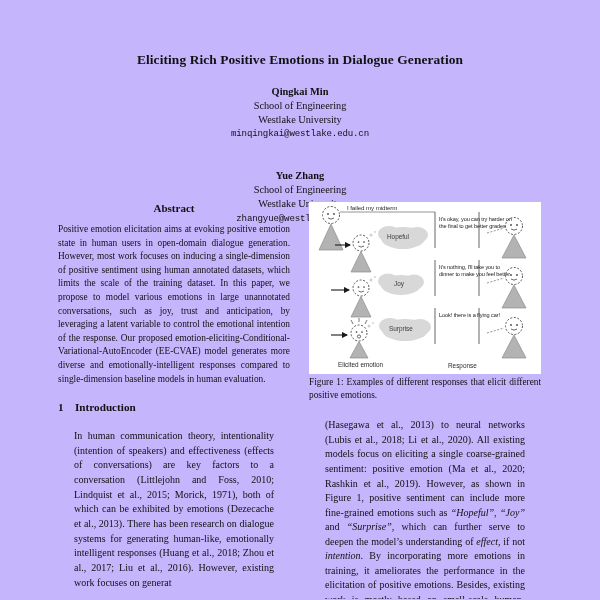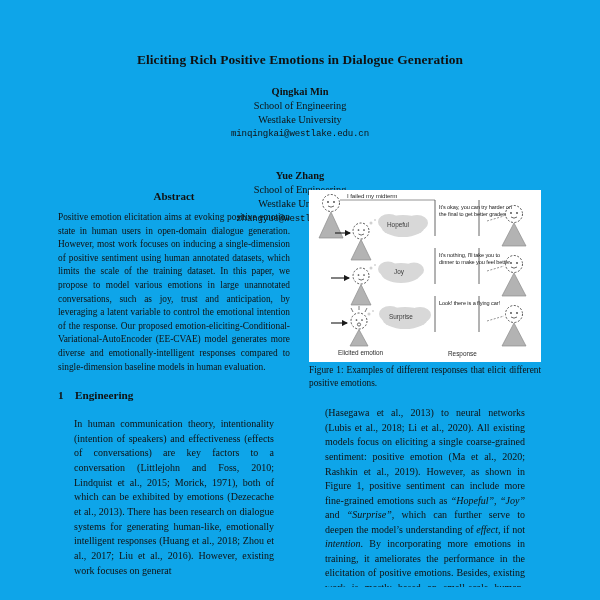--- a/index.html
+++ b/index.html
@@ -11,21 +11,21 @@
     width: 600px;
     height: 600px;
     overflow: hidden;
     font-family: "Liberation Serif", serif;
     color: #111111;
   }
   .page {
     position: relative;
     width: 600px;
     height: 600px;
-    background: #0ea5e9;
+    background: #c4b5fd;
     overflow: hidden;
   }
 
   
   .paper-title {
     text-align: center;
     font-size: 13.4px;
     font-weight: bold;
     letter-spacing: 0.1px;
     margin: 0;
@@ -61,21 +61,21 @@
   }
   .author-solo {
     text-align: center;
     margin-top: 29px;
     line-height: 1.33;
   }
 
   
   .columns {
     position: absolute;
-    top: 190px;
+    top: 202px;
     left: 0;
     width: 600px;
     height: 397px;
     display: flex;
     gap: 19px;
     padding: 0 58px;
     box-sizing: border-box;
   }
   .col {
     width: 232px;
@@ -189,21 +189,21 @@
     <span class="author-email">zhangyue@westlake.edu.cn</span>
   </div>
 
   <div class="columns">
 
     <div class="col">
       <div class="section-heading-centered">Abstract</div>
       <p class="abstract-text">Positive emotion elicitation aims at evoking positive emotion state in human users in open-domain dialogue generation. However, most work focuses on inducing a single-dimension of positive sentiment using human annotated datasets, which limits the scale of the training dataset. In this paper, we propose to model various emotions in large unannotated conversations, such as joy, trust and anticipation, by leveraging a latent variable to control the emotional intention of the response. Our proposed emotion-eliciting-Conditional-Variational-AutoEncoder (EE-CVAE) model generates more diverse and emotionally-intelligent responses compared to single-dimension baseline models in human evaluation.</p>
 
       <div class="section-heading">
-        <span class="secnum">1</span><span>Engineering</span>
+        <span class="secnum">1</span><span>Introduction</span>
       </div>
       <p class="body-text">In human communication theory, intentionality (intention of speakers) and effectiveness (effects of conversations) are key factors to a conversation (Littlejohn and Foss, 2010; Lindquist et al., 2015; Morick, 1971), both of which can be exhibited by emotions (Dezecache et al., 2013). There has been research on dialogue systems for generating human-like, emotionally intelligent responses (Huang et al., 2018; Zhou et al., 2017; Liu et al., 2016). However, existing work focuses on generat</p>
     </div>
 
     <div class="col">
 
       <div class="figure-wrap">
         <div class="figure-box">
 
           <svg class="fig-svg" width="232" height="172" viewBox="0 0 232 172">

